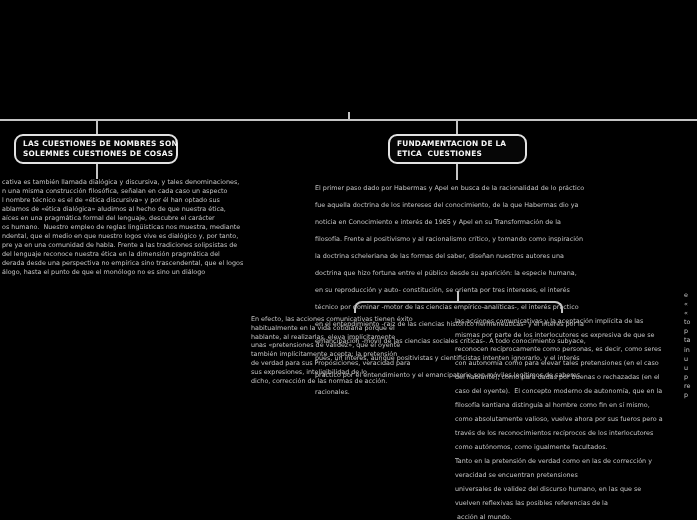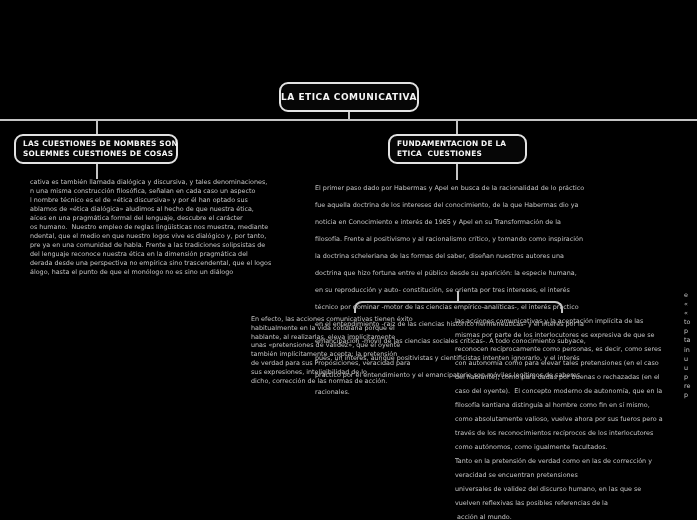--- a/index.html
+++ b/index.html
@@ -19,21 +19,21 @@
   }
   .header-box{
     font-size:7.4px;line-height:9.6px;letter-spacing:.2px;
     padding:2px 5px 2px 7px;white-space:pre;align-items:center;
   }
   .header-left{left:14px;top:134px;width:164px;height:30px;}
   .header-right{left:388px;top:134px;width:139px;height:30px;}
   .note{
     position:absolute;color:#c2c2c2;font-size:6.4px;white-space:pre;
   }
-  .note-left{left:2px;top:178px;line-height:9px;margin-left:28px;}
+  .note-left{left:2px;top:178px;line-height:9px;}
   .note-center{left:315px;top:180px;line-height:17px;}
   .note-bottom-left{left:251px;top:315px;line-height:8.8px;}
   .note-bottom-right{left:455px;top:314px;line-height:14px;}
   .note-fragment{left:684px;top:291px;line-height:9.1px;}
   .hline,.vline{position:absolute;background:#c4c4c4;}
   .bracket{
     position:absolute;box-sizing:border-box;
     border-top:2px solid #c4c4c4;border-left:2px solid #c4c4c4;border-right:2px solid #c4c4c4;
     border-radius:8px 8px 0 0;background:transparent;
   }
@@ -45,23 +45,20 @@
 
   <div class="vline" style="left:348px;top:112px;width:2px;height:8px;"></div>
   <div class="hline" style="left:0px;top:119px;width:697px;height:2px;"></div>
   <div class="vline" style="left:96px;top:121px;width:2px;height:13px;"></div>
   <div class="vline" style="left:96px;top:164px;width:2px;height:15px;"></div>
   <div class="vline" style="left:456px;top:121px;width:2px;height:13px;"></div>
   <div class="vline" style="left:456px;top:164px;width:2px;height:16px;"></div>
   <div class="vline" style="left:457px;top:291px;width:2px;height:11px;"></div>
   <div class="bracket" style="left:354px;top:301px;width:209px;height:12px;"></div>
 
-  <div class="node-box title-box">
-    <span>LA ETICA COMUNICATIVA</span>
-  </div>
 
   <div class="node-box header-box header-left">
     <span>LAS CUESTIONES DE NOMBRES SON
 SOLEMNES CUESTIONES DE COSAS</span>
   </div>
   <div class="node-box header-box header-right">
     <span>FUNDAMENTACION DE LA
 ETICA  CUESTIONES</span>
   </div>
 

